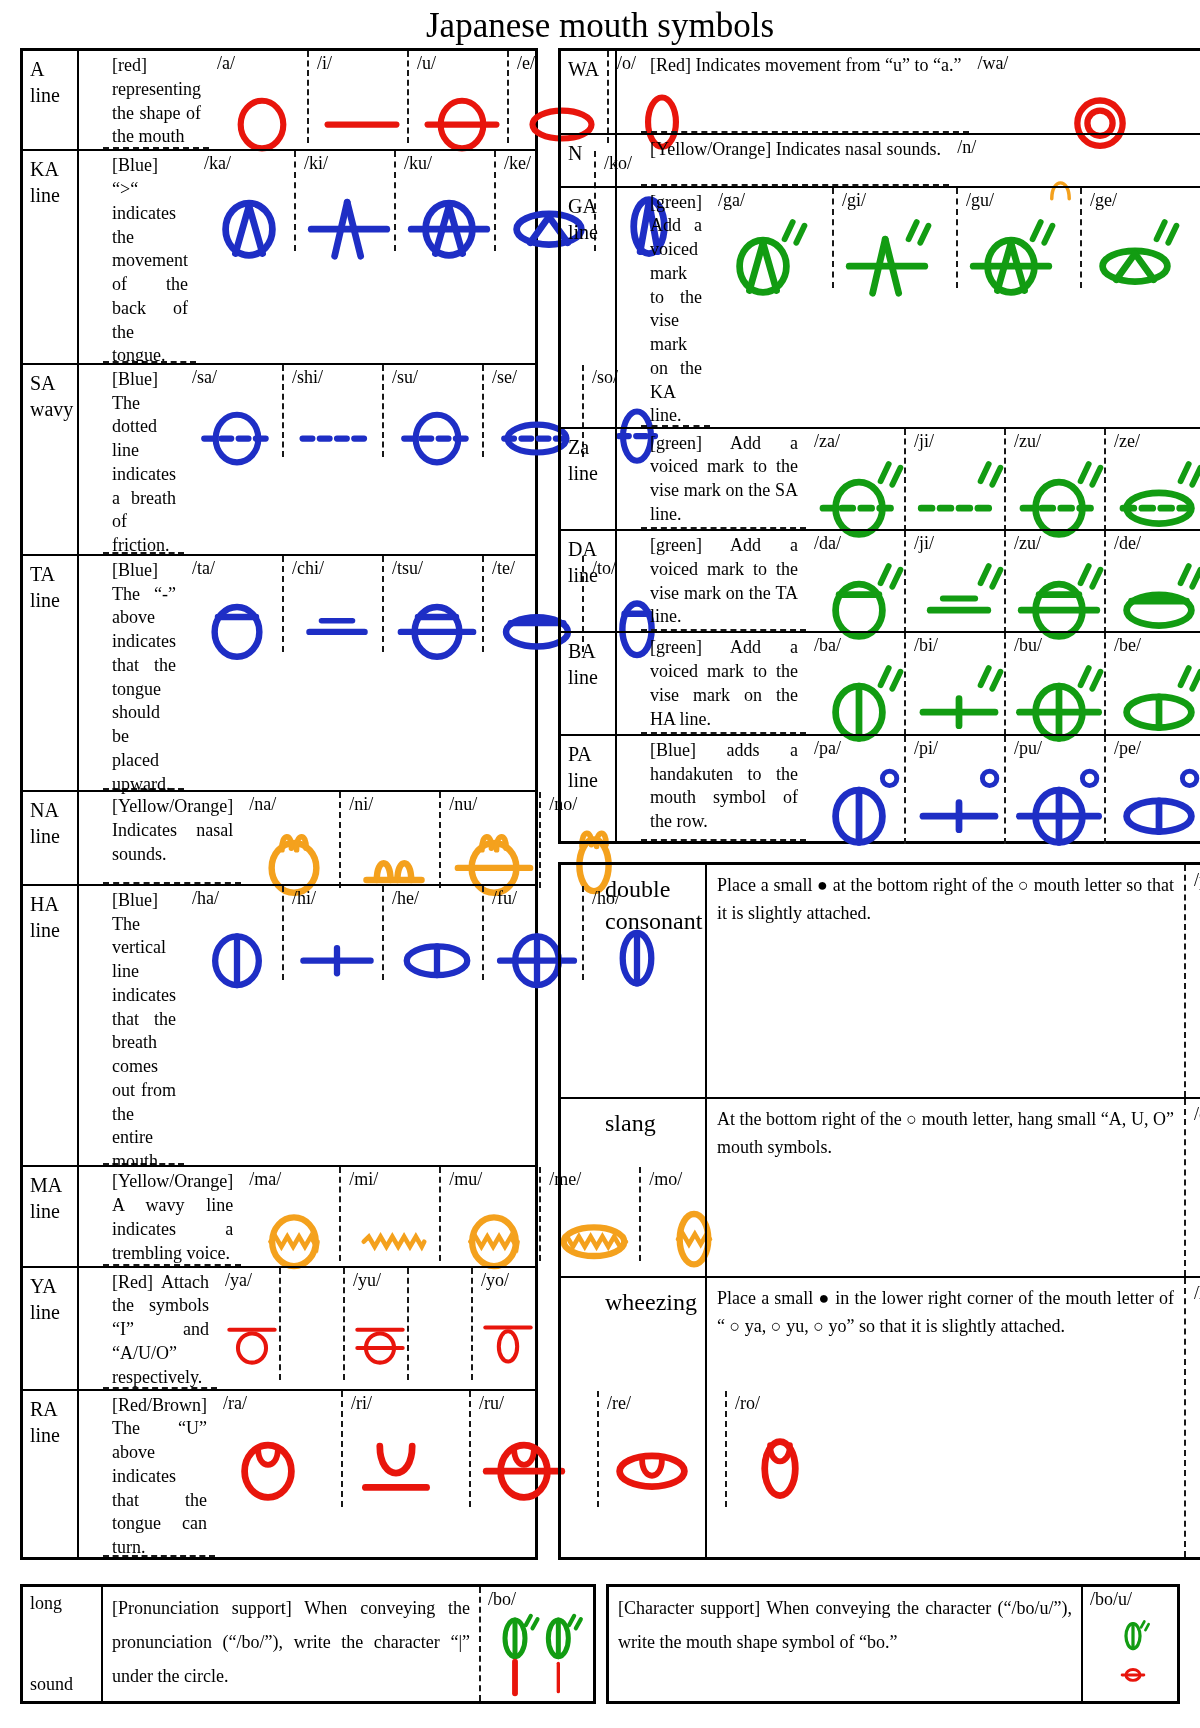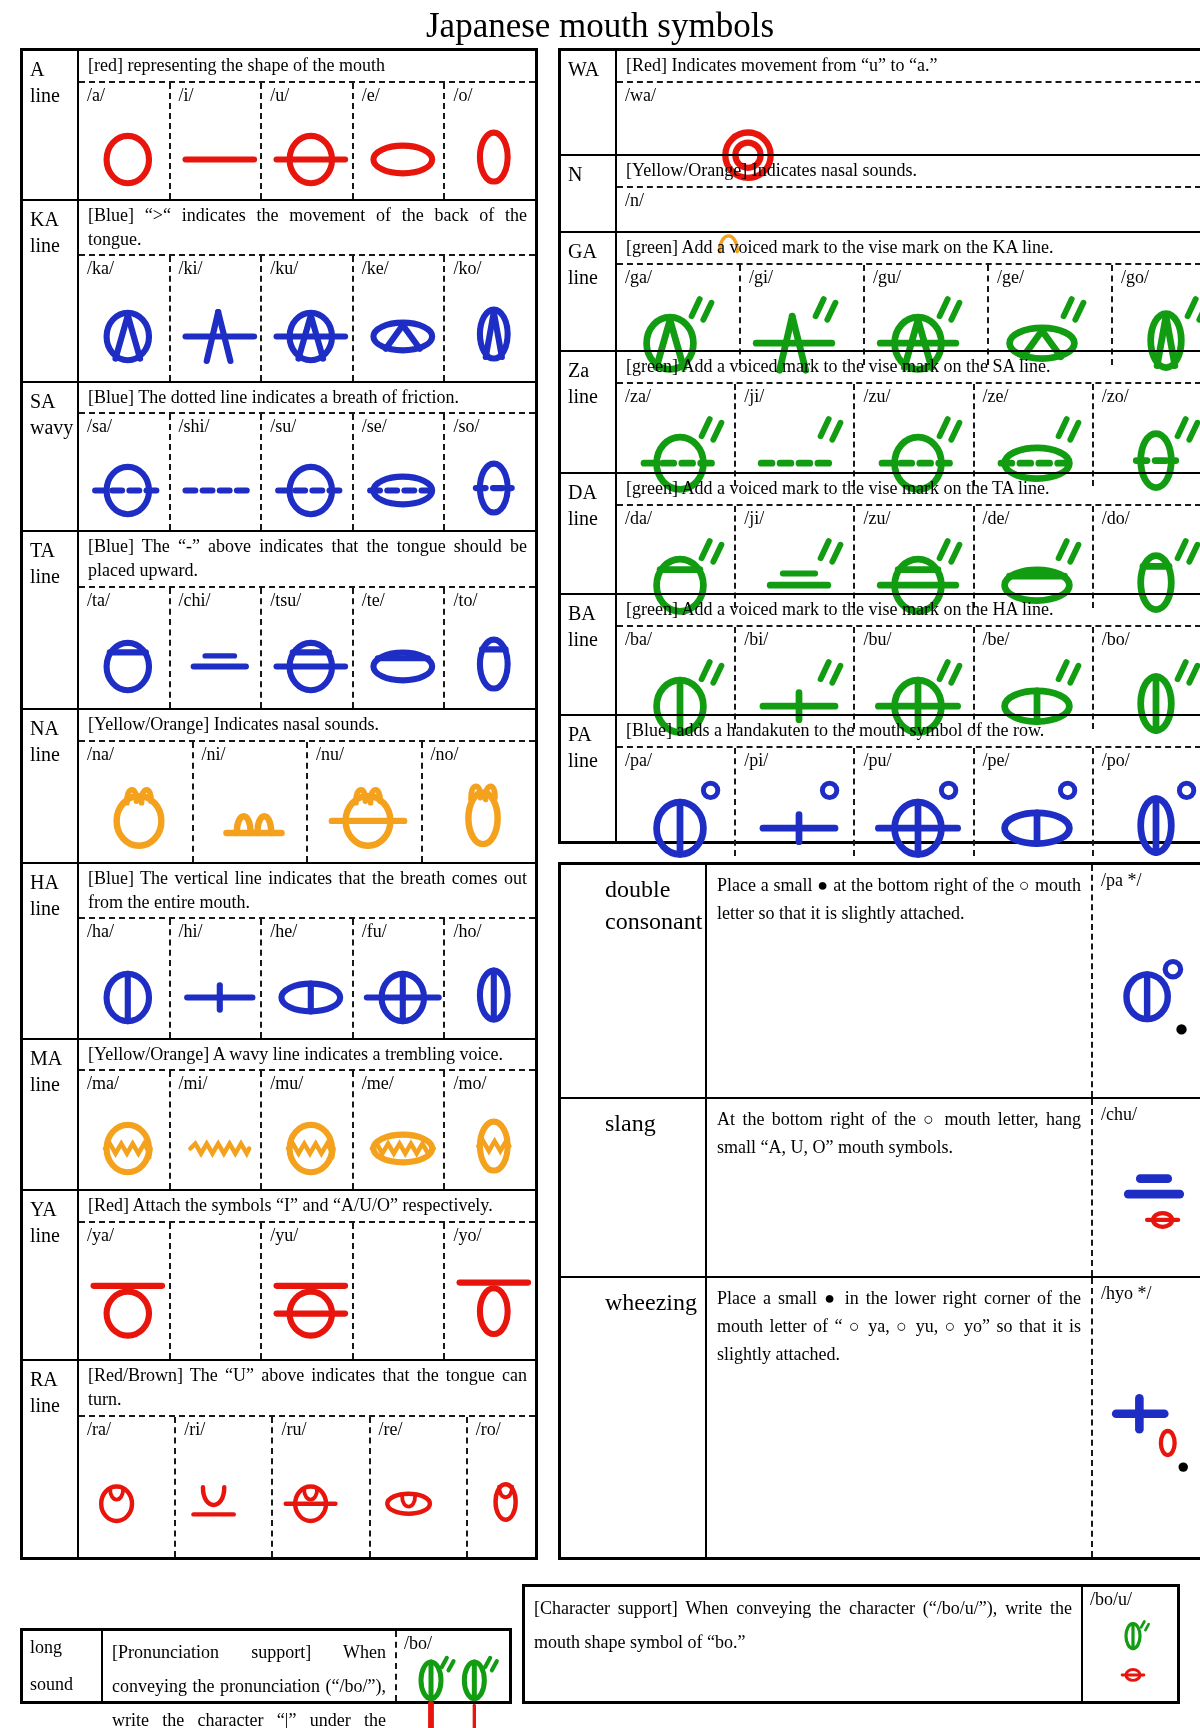--- a/index.html
+++ b/index.html
@@ -7,38 +7,38 @@
   .page{box-sizing:border-box;width:1200px;height:1728px;padding:4px 20px 8px 20px;display:flex;flex-direction:column;}
   .title{text-align:center;font-size:35px;height:44px;line-height:44px;flex:0 0 auto;}
   .main{display:flex;gap:20px;height:1512px;flex:0 0 auto;}
   .ltable{width:518px;border:3px solid #000;display:flex;flex-direction:column;box-sizing:border-box;}
   .rcol{flex:1;display:flex;flex-direction:column;}
   .rtable{border:3px solid #000;display:flex;flex-direction:column;box-sizing:border-box;height:796px;}
   .xtable{border:3px solid #000;margin-top:18px;flex:1;display:flex;flex-direction:column;box-sizing:border-box;}
   .trow{display:flex;border-top:2px solid #000;flex:1 1 auto;min-height:0;justify-content:space-between;}
   .trow:first-child{border-top:none;}
   .rlabel{width:56px;flex:0 0 56px;border-right:2px solid #000;font-size:20px;padding:5px 2px 0 7px;line-height:1.3;box-sizing:border-box;}
-  .rbody{flex:1;display:flex;flex-direction:column;min-width:0;}
+  .rbody{flex:1;display:flex;flex-direction:row;min-width:0;padding-left:24px;}
   .desc{font-size:18px;padding:3px 8px 3px 9px;border-bottom:2px dashed #181818;text-align:justify;line-height:1.32;}
   .cells{display:flex;flex:1;}
   .cell{flex:1;border-left:2px dashed #181818;display:flex;flex-direction:column;padding:2px 0 2px 8px;min-width:0;}
   .cell:first-child{border-left:none;}
   .cell.single{border-left:none;padding-left:8px;}
   .syl{font-size:18px;height:24px;flex:0 0 24px;}
   .symwrap{flex:1;display:flex;align-items:center;justify-content:center;}
   .symwrap.offset{justify-content:flex-start;padding-left:78px;}
   .xrow{display:flex;border-top:2px solid #000;}
   .xrow:first-child{border-top:none;}
   .xterm{width:110px;flex:0 0 110px;border-right:2px solid #000;font-size:24px;padding:8px 2px 0 8px;line-height:1.35;box-sizing:border-box;margin-left:36px;}
   .xbody{flex:1;display:flex;min-width:0;}
   .xtext{flex:1;font-size:18px;text-align:justify;padding:7px 10px 4px 10px;line-height:1.55;}
   .xsym{width:120px;flex:0 0 120px;border-left:2px dashed #181818;padding:5px 4px 2px 8px;display:flex;flex-direction:column;box-sizing:border-box;}
   .btables{display:flex;gap:10px;margin-top:24px;height:120px;flex:0 0 auto;}
   .btable{border:3px solid #000;display:flex;box-sizing:border-box;}
-  .btable.b0{width:492px;margin-top:44px;}
+  .btable.b0{width:576px;}
   .btable.b1{flex:1;}
   .bterm{width:80px;flex:0 0 80px;border-right:2px solid #000;font-size:18px;padding:6px 4px 6px 7px;display:flex;flex-direction:column;justify-content:space-between;box-sizing:border-box;}
   .btext{flex:1;font-size:18px;text-align:justify;padding:4px 9px;line-height:1.9;min-width:0;}
   .bsym{width:114px;flex:0 0 114px;border-left:2px dashed #181818;padding:2px 2px 2px 7px;display:flex;flex-direction:column;box-sizing:border-box;}
   .bsym.solid{border-left:2px solid #000;width:96px;flex:0 0 96px;}
   .bsym .syl{height:22px;flex:0 0 22px;}
   svg{display:block;}
 </style>
 </head>
 <body>

